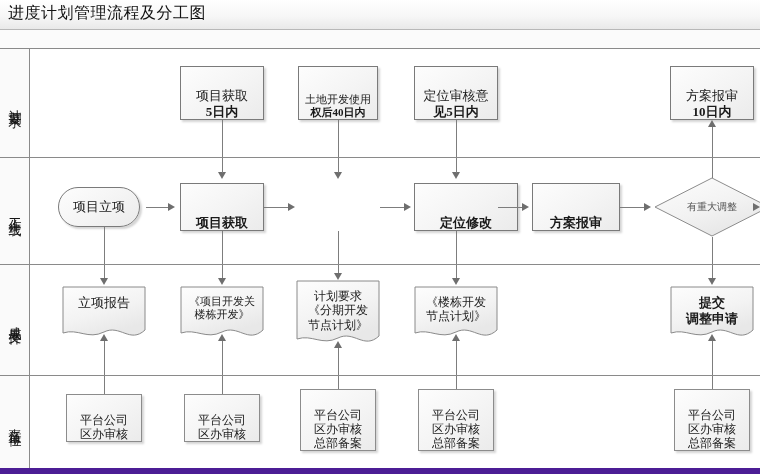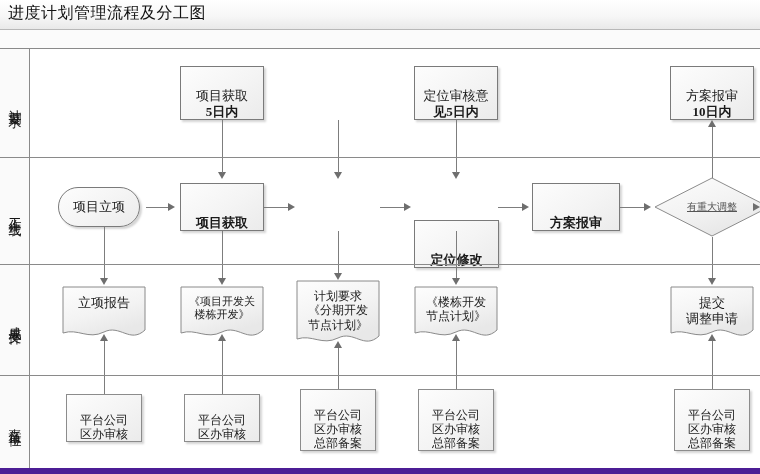--- a/index.html
+++ b/index.html
@@ -67,21 +67,21 @@
             box-sizing:border-box;}
   .diamond{position:absolute;}
   .diamond svg{position:absolute;left:0;top:0;}
   .diamond .txt{position:absolute;left:0;top:0;width:100%;height:100%;
                 display:flex;align-items:center;justify-content:center;
                 text-align:center;}
 
   .t13{font-size:13px;}
   .t12{font-size:12px;}
   .t11{font-size:11px;}
-  .t10{font-size:10px;text-decoration:underline;}
+  .t10{font-size:10px;}
   .b{font-weight:bold;}
 
   
   .vline{position:absolute;width:0;border-left:1px solid #7d7d7d;}
   .hline{position:absolute;height:0;border-top:1px solid #7d7d7d;}
   .arrow{position:absolute;width:0;height:0;}
   .arr-down{border-left:4px solid transparent;border-right:4px solid transparent;
             border-top:7px solid #6e6e6e;}
   .arr-up{border-left:4px solid transparent;border-right:4px solid transparent;
           border-bottom:7px solid #6e6e6e;}
@@ -105,20 +105,26 @@
     <div class="laneinner">
 
       <div class="node rect" style="left:150px;top:17px;width:84px;height:54px;">
         <div>
           <div class="t13">项目获取</div>
           <div class="t13 b">5日内</div>
         </div>
       </div>
       <div class="vline" style="left:192px;top:71px;height:38px;"></div>
 
+      <div class="node rect" style="left:268px;top:17px;width:80px;height:54px;">
+        <div>
+          <div class="t11">土地开发使用</div>
+          <div class="t11 b">权后40日内</div>
+        </div>
+      </div>
       <div class="vline" style="left:308px;top:71px;height:38px;"></div>
 
       <div class="node rect" style="left:384px;top:17px;width:84px;height:54px;">
         <div>
           <div class="t13">定位审核意</div>
           <div class="t13 b">见5日内</div>
         </div>
       </div>
       <div class="vline" style="left:426px;top:71px;height:38px;"></div>
 
@@ -154,21 +160,21 @@
 
       <div class="node rect" style="left:150px;top:25px;width:84px;height:48px;">
         <div class="t13 b">项目获取</div>
       </div>
       <div class="hline" style="left:234px;top:49px;width:24px;"></div>
       <div class="arrow arr-right" style="left:258px;top:45px;"></div>
 
       <div class="hline" style="left:350px;top:49px;width:24px;"></div>
       <div class="arrow arr-right" style="left:374px;top:45px;"></div>
 
-      <div class="node rect" style="left:384px;top:25px;width:85px;height:48px;margin-top:37px;">
+      <div class="node rect" style="left:384px;top:25px;width:104px;height:48px;">
         <div class="t13 b">定位修改</div>
       </div>
       <div class="hline" style="left:468px;top:49px;width:24px;"></div>
       <div class="arrow arr-right" style="left:492px;top:45px;"></div>
 
       <div class="node rect" style="left:502px;top:25px;width:88px;height:48px;">
         <div class="t13 b">方案报审</div>
       </div>
       <div class="hline" style="left:590px;top:49px;width:24px;"></div>
       <div class="arrow arr-right" style="left:614px;top:45px;"></div>
@@ -275,21 +281,21 @@
         <div class="txt">
           <div>
             <div class="t12">《楼栋开发</div>
             <div class="t12">节点计划》</div>
           </div>
         </div>
       </div>
       <div class="vline" style="left:426px;top:76px;height:35px;"></div>
       <div class="arrow arr-up" style="left:422px;top:69px;"></div>
 
-      <div class="doc" style="left:640px;top:21px;width:84px;height:55px;">
+      <div class="doc" style="left:640px;top:21px;width:84px;height:55px;font-weight:bold;">
         <svg width="84" height="55" viewBox="0 0 84 55">
           <path d="M1,1 H83 V44 C68,58 58,38 42,46 C26,54 16,42 1,47 Z" fill="url(#dcg)" stroke="#8a8a8a" stroke-width="1"></path>
         </svg>
         <div class="txt">
           <div>
             <div class="t13">提交</div>
             <div class="t13">调整申请</div>
           </div>
         </div>
       </div>

